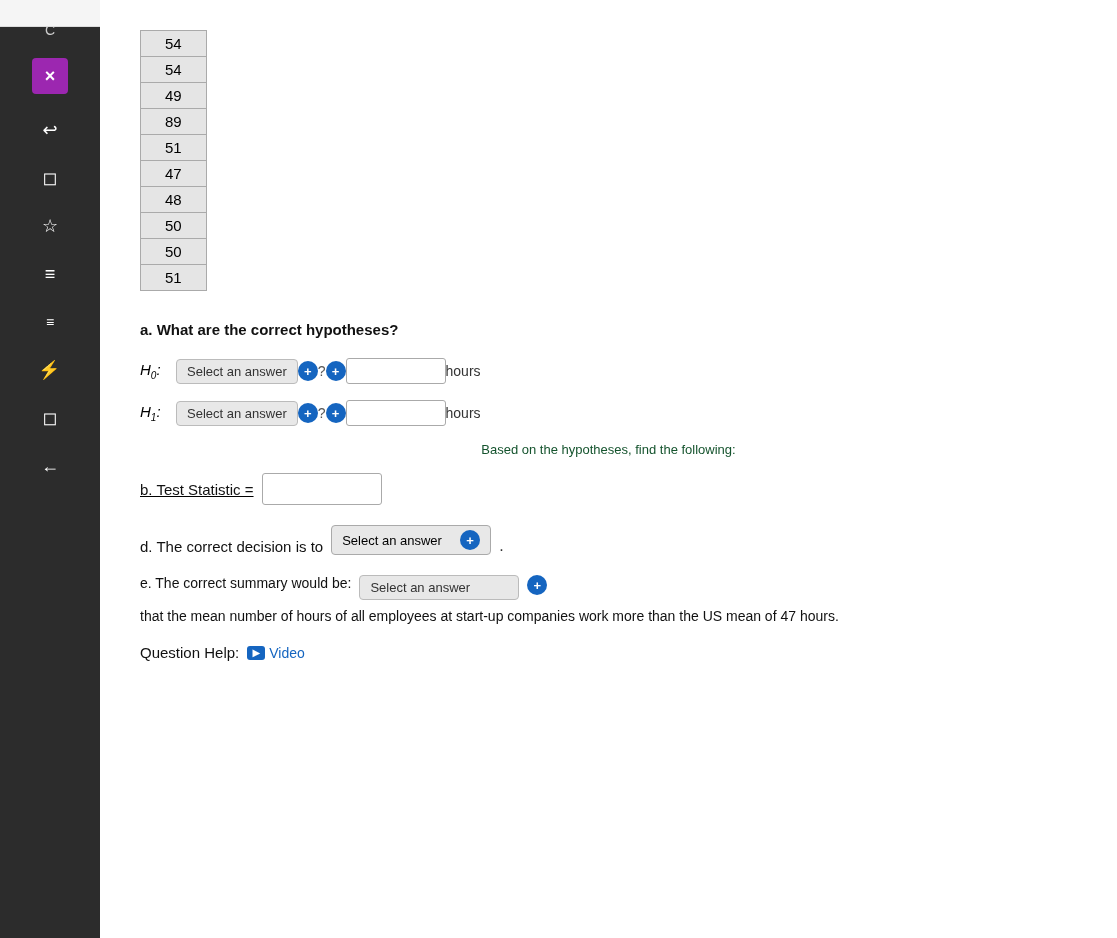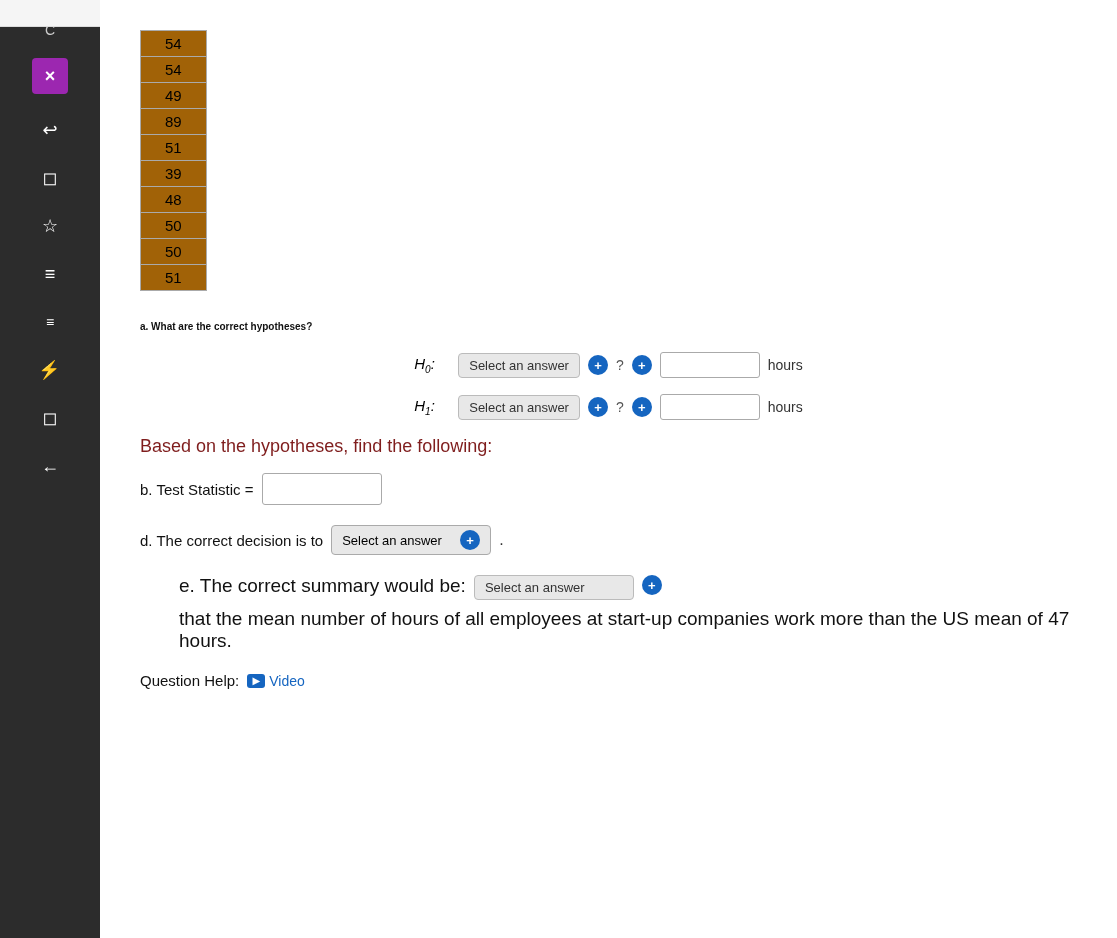--- a/index.html
+++ b/index.html
@@ -83,37 +83,35 @@
       border-collapse: collapse;
       margin-bottom: 30px;
       margin-top: 10px;
     }
 
     .data-table td {
       border: 1px solid #aaa;
       padding: 4px 24px;
       text-align: center;
       font-size: 15px;
-      background: #a16207;
+      background: #e5e5e5;
     }
 
     
     .question-label {
-      font-size: 10px;
+      font-size: 15px;
       font-weight: bold;
       margin-bottom: 20px;
       color: #111;
     }
 
     .hypothesis-row {
       display: flex;
       align-items: center;
       margin-bottom: 16px;
-      gap: 8px;
-      justify-content: center;
     }
 
     .hyp-label {
       font-size: 15px;
       min-width: 36px;
       font-style: italic;
     }
 
     .select-answer-btn {
       background: #e8e8e8;
@@ -155,49 +153,51 @@
       width: 100px;
       font-size: 14px;
     }
 
     .hours-label {
       font-size: 14px;
       color: #333;
     }
 
     .section-text {
-      font-size: 18px;
-      color: #7f1d1d;
+      font-size: 13px;
+      color: #14532d;
       margin-bottom: 16px;
+      text-align: center;
     }
 
     .field-row {
       display: flex;
       align-items: center;
       gap: 8px;
       margin-bottom: 20px;
+      text-decoration: underline;
     }
 
     .field-label {
       font-size: 15px;
       color: #111;
     }
 
     .text-input-small {
       border: 1px solid #aaa;
       border-radius: 3px;
       padding: 4px 8px;
       width: 120px;
       font-size: 14px;
       height: 32px;
     }
 
     .decision-row {
       display: flex;
-      align-items: center;
+      align-items: flex-end;
       gap: 8px;
       margin-bottom: 20px;
     }
 
     .select-wide {
       border: 1px solid #aaa;
       border-radius: 4px;
       padding: 4px 10px;
       font-size: 13px;
       background: #e8e8e8;
@@ -210,23 +210,22 @@
 
     .summary-row {
       display: flex;
       align-items: flex-start;
       gap: 8px;
       margin-bottom: 20px;
       flex-wrap: wrap;
     }
 
     .summary-text {
-      font-size: 19px;
+      font-size: 14px;
       color: #111;
-      margin-left: 39px;
     }
 
     .summary-select {
       background: #e8e8e8;
       border: 1px solid #bbb;
       border-radius: 4px;
       padding: 4px 10px;
       font-size: 13px;
       color: #333;
       cursor: pointer;
@@ -308,21 +307,21 @@
         <tr>
           <td>49</td>
         </tr>
         <tr>
           <td>89</td>
         </tr>
         <tr>
           <td>51</td>
         </tr>
         <tr>
-          <td>39</td>
+          <td>47</td>
         </tr>
         <tr>
           <td>48</td>
         </tr>
         <tr>
           <td>50</td>
         </tr>
         <tr>
           <td>50</td>
         </tr>

